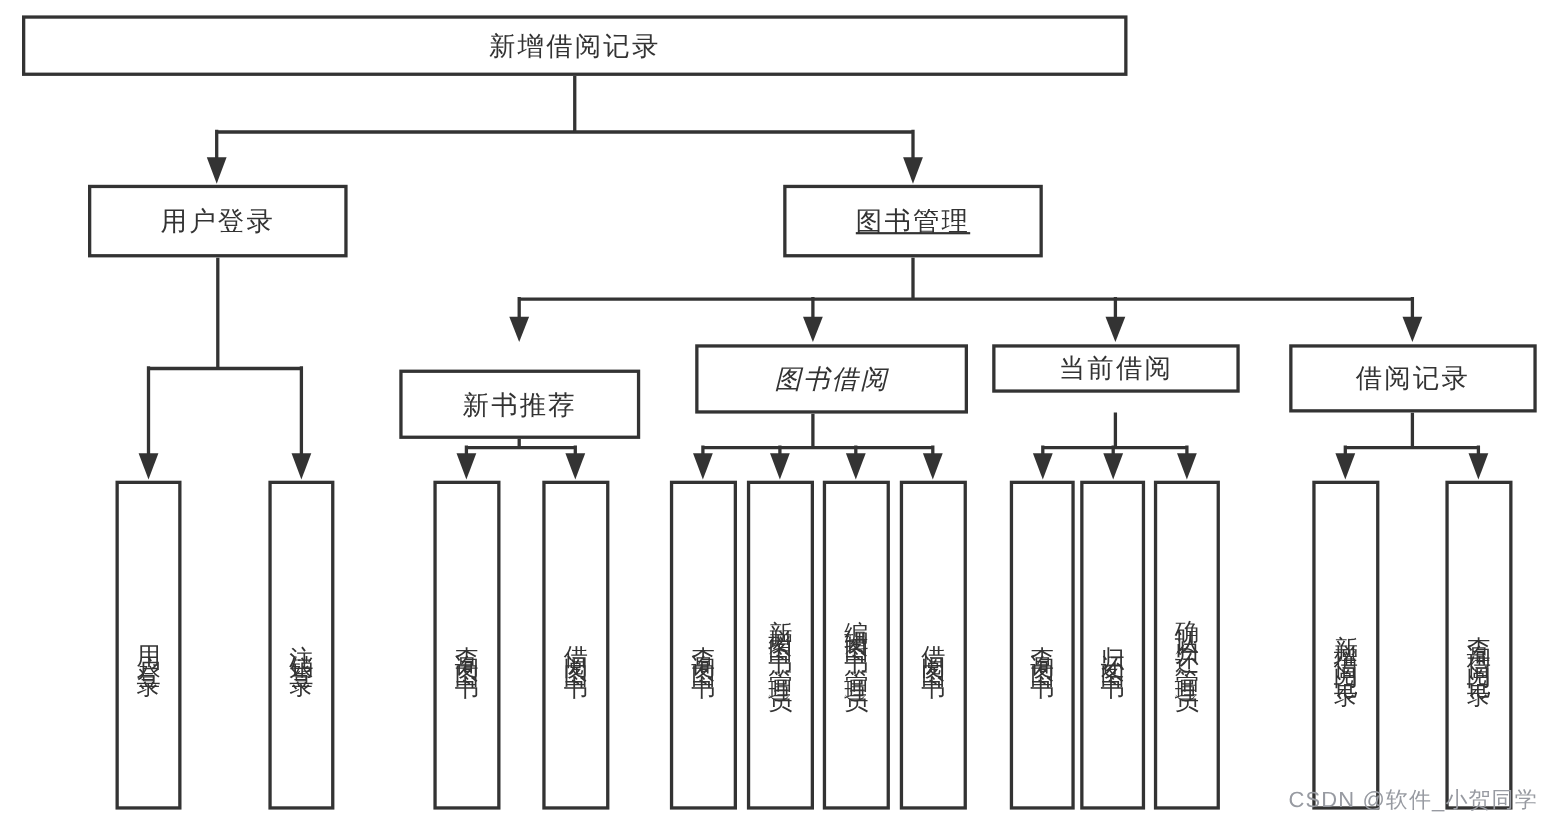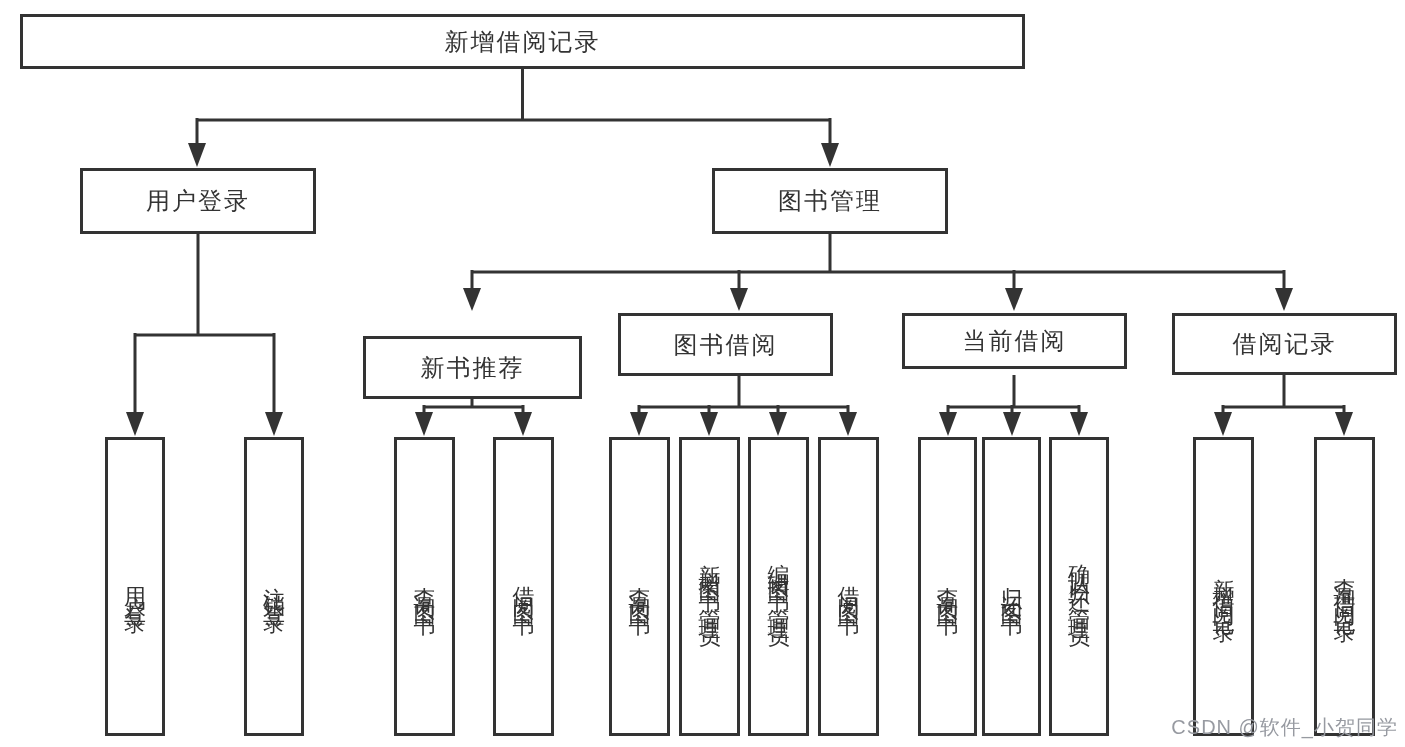--- a/index.html
+++ b/index.html
@@ -87,25 +87,25 @@
     <g>
       <path d="M1284,375 L1284,407 M1223,407 L1344,407 M1223,405 L1223,414 M1344,405 L1344,414"></path>
       <polygon points="1214,412 1232,412 1223,436"></polygon>
       <polygon points="1335,412 1353,412 1344,436"></polygon>
     </g>
   </svg>
 
   <div class="hbox" style="left:20px;top:14px;width:1005px;height:55px;">新增借阅记录</div>
 
   <div class="hbox" style="left:80px;top:168px;width:236px;height:66px;">用户登录</div>
-  <div class="hbox" style="left:712px;top:168px;width:236px;height:66px;">图书管理</div>
+  <div class="hbox" style="left:712px;top:168px;width:236px;height:66px;text-decoration:underline;">图书管理</div>
 
   <div class="hbox" style="left:363px;top:312px;width:219px;height:63px;margin-top:24px;">新书推荐</div>
-  <div class="hbox" style="left:618px;top:313px;width:215px;height:63px;">图书借阅</div>
-  <div class="hbox" style="left:902px;top:313px;width:225px;height:56px;">当前借阅</div>
+  <div class="hbox" style="left:632px;top:313px;width:248px;height:63px;font-style:italic;">图书借阅</div>
+  <div class="hbox" style="left:902px;top:313px;width:225px;height:44px;">当前借阅</div>
   <div class="hbox" style="left:1172px;top:313px;width:225px;height:62px;">借阅记录</div>
 
   <div class="leaf" style="left:105px;">用户登录</div>
   <div class="leaf" style="left:244px;">注销登录</div>
 
   <div class="leaf" style="left:394px;width:61px;">查询图书</div>
   <div class="leaf" style="left:493px;width:61px;">借阅图书</div>
 
   <div class="leaf" style="left:609px;width:61px;">查询图书</div>
   <div class="leaf" style="left:679px;width:61px;">新增图书（管理员）</div>

